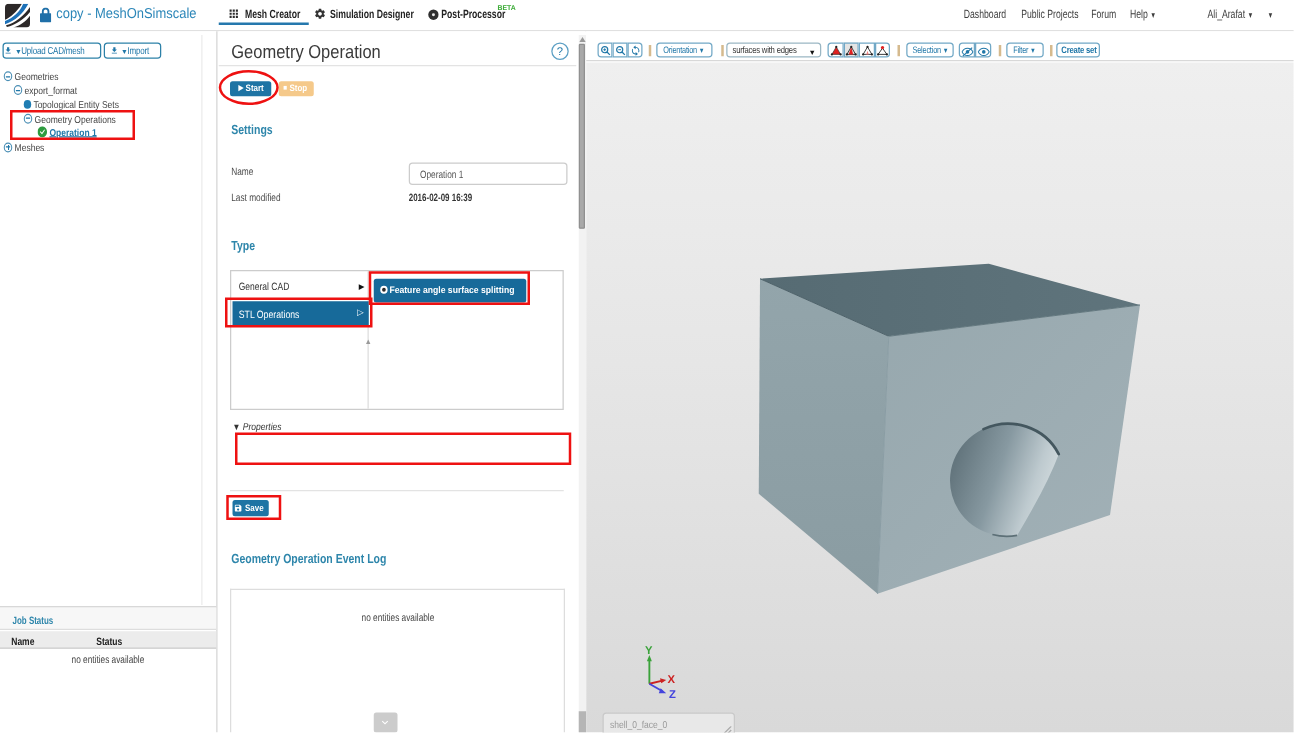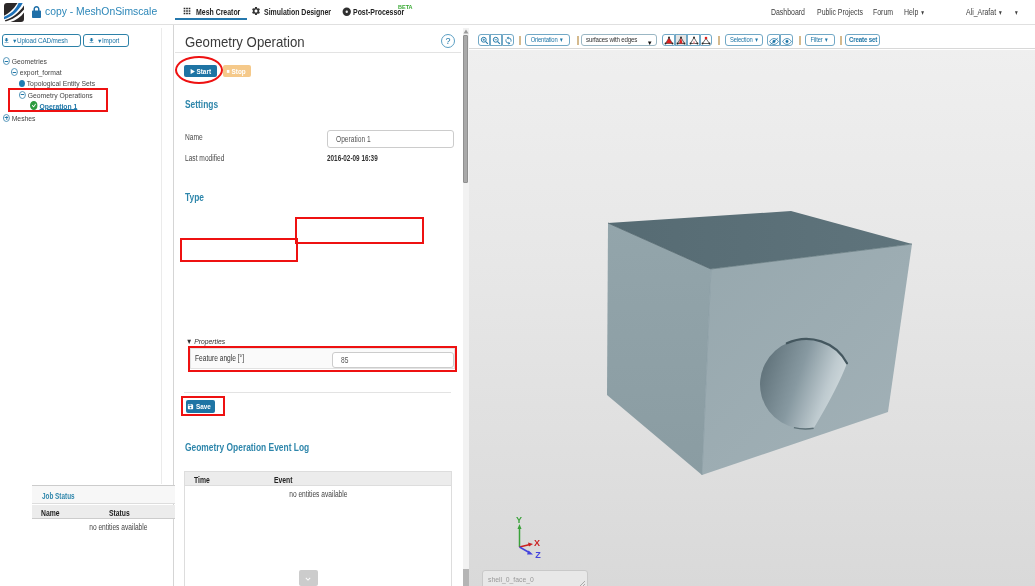--- a/index.html
+++ b/index.html
@@ -83,21 +83,21 @@
   <div class="treerow" style="left:3px;top:32px;"><span class="pmbox"></span> Geometries</div>
   <div class="treerow" style="left:11px;top:43px;"><span class="pmbox"></span> export_format</div>
   <div class="treerow" style="left:19px;top:53.5px;"><span style="display:inline-block;width:7px;height:7px;border-radius:50%;background:#1f7db3;vertical-align:-1px;"></span> Topological Entity Sets</div>
   <div class="treerow" style="left:19px;top:65.5px;"><span class="pmbox"></span> Geometry Operations</div>
   <div class="treerow" style="left:30px;top:75.5px;"><svg width="9" height="9" viewBox="0 0 16 16" style="vertical-align:-1.5px">
         <path fill="#2e9b3f" d="M16 8A8 8 0 1 1 0 8a8 8 0 0 1 16 0zm-3.97-3.03a.75.75 0 0 0-1.08.022L7.477 9.417 5.384 7.323a.75.75 0 0 0-1.06 1.06L6.97 11.03a.75.75 0 0 0 1.079-.02l3.992-4.99a.75.75 0 0 0-.01-1.05z"></path>
       </svg> <span style="color:#2077a8;text-decoration:underline;font-weight:bold;">Operation 1</span></div>
   <div class="treerow" style="left:3px;top:88.5px;"><span class="pmbox plus"></span> Meshes</div>
   <div class="redbox" style="left:8px;top:62.5px;width:100px;height:24.5px;"></div>
 
-  <div class="abs" style="left:0;top:460px;width:173px;height:101px;border-top:1px solid #ccc;margin-left:32px;">
+  <div class="abs" style="left:0;top:460px;width:173px;height:101px;border-top:1px solid #ccc;">
     <div class="abs" style="left:0;top:0;width:173px;height:18px;background:#f7f7f7;border-bottom:1px solid #ddd;">
         <span style="position:absolute;left:10px;top:5px;font-size:8.5px;font-weight:bold;color:#2e86ab;transform:scaleX(0.75);transform-origin:0 50%;display:inline-block;">Job Status</span>
       </div>
     <div class="abs" style="left:0;top:19px;width:173px;height:14px;background:#ececec;border-bottom:1px solid #ccc;">
       <span style="position:absolute;left:9px;top:3px;font-size:8.5px;font-weight:bold;color:#222;transform:scaleX(0.8);transform-origin:0 50%;">Name</span>
       <span style="position:absolute;left:77px;top:3px;font-size:8.5px;font-weight:bold;color:#222;transform:scaleX(0.8);transform-origin:0 50%;">Status</span>
     </div>
     <div class="abs" style="left:0;top:36px;width:173px;text-align:center;font-size:8.5px;color:#444;"><span class="cnd">no entities available</span></div>
   </div>
 </div>
@@ -111,42 +111,48 @@
   <div class="abs" style="left:47.5px;top:40px;width:28px;height:12px;background:#f5c98a;border-radius:2px;color:#fff;font-size:7.5px;font-weight:bold;text-align:center;line-height:12px;"><span class="cnd" style="transform:scaleX(0.85)"><span style="font-size:6px;vertical-align:1px;">■</span> Stop</span></div>
   <div class="abs" style="left:0px;top:31px;width:48px;height:28px;border:2px solid #ee1111;border-radius:50%;"></div>
 
   <div class="h-blue" style="left:10px;top:73px;">Settings</div>
   <div class="lbl" style="left:9.5px;top:107px;">Name</div>
   <div class="inp" style="left:152px;top:105px;width:127px;height:18px;line-height:16px;padding-left:8px;"><span class="cndl">Operation 1</span></div>
   <div class="lbl" style="left:9.5px;top:128px;">Last modified</div>
   <div class="lbl" style="left:152px;top:128px;font-weight:bold;color:#333;transform:scaleX(0.75);">2016-02-09 16:39</div>
 
   <div class="h-blue" style="left:10px;top:166px;">Type</div>
+  <div class="abs" style="left:9px;top:191px;width:267px;height:112px;border:1px solid #ccc;">
+    <div class="abs" style="left:109px;top:0;width:1px;height:110px;background:#ddd;"></div>
+    <div class="abs" style="left:6px;top:7px;font-size:8.5px;color:#333;white-space:nowrap;transform:scaleX(0.8);transform-origin:0 50%;">General CAD</div>
+    <div class="abs" style="left:102px;top:8px;font-size:6px;color:#111;">▶</div>
+    <div class="abs" style="left:0.5px;top:24px;width:109px;height:19px;background:#176a9a;">
+      <span style="position:absolute;left:5.5px;top:5px;font-size:8.5px;color:#fff;white-space:nowrap;transform:scaleX(0.82);transform-origin:0 50%;">STL Operations</span>
+      <span style="position:absolute;left:100px;top:5px;font-size:7px;color:#fff;">▷</span>
+    </div>
+    <div class="abs" style="left:106.5px;top:54px;width:6px;height:6px;color:#9a9a9a;font-size:6px;">▲</div>
+      <div class="abs" style="left:114px;top:6px;width:122px;height:18.5px;background:#176a9a;border-radius:2px;color:#fff;font-size:7.5px;font-weight:bold;line-height:18.5px;"><span class="cnd" style="transform:scaleX(0.92)"><svg width="7.5" height="7.5" viewBox="0 0 14 14" style="vertical-align:-1.5px;margin-right:1px">
+            <circle cx="7" cy="7" r="6" fill="#fff"></circle>
+            <circle cx="7" cy="7" r="3" fill="#2b2b2b"></circle>
+          </svg>Feature angle surface splitting</span></div>
+  </div>
   <div class="redbox" style="left:5px;top:213px;width:118px;height:24px;"></div>
   <div class="redbox" style="left:119.5px;top:192px;width:129px;height:27px;"></div>
 
   <div class="abs" style="left:11px;top:312px;font-size:8px;font-style:italic;color:#333;white-space:nowrap;transform:scaleX(0.85);transform-origin:0 50%;"><span style="font-size:7.5px;font-style:normal;">▼</span> Properties</div>
-  <div class="abs" style="left:15px;top:323px;width:264.5px;height:21px;background:#fafafa;border:1px solid #e2e2e2;">
-    <span style="position:absolute;left:3.5px;top:3.5px;font-size:8.5px;color:#333;white-space:nowrap;transform:scaleX(0.78);transform-origin:0 50%;">Feature angle [°]</span>
-    <span class="inp" style="left:141px;top:2.5px;width:122px;height:16px;line-height:15px;padding-left:8px;"><span class="cndl">85</span></span>
-  </div>
   <div class="redbox" style="left:12.5px;top:320.5px;width:269.5px;height:26px;"></div>
 
   <div class="abs" style="left:9px;top:367px;width:267px;height:1px;background:#e3e3e3;"></div>
   <div class="bluebtn" style="left:10.5px;top:374.5px;width:29.5px;height:13.5px;line-height:13.5px;"><svg width="7" height="7" viewBox="0 0 24 24" fill="#fff" style="vertical-align:-1px">
         <path d="M17 3H5c-1.11 0-2 .9-2 2v14c0 1.1.89 2 2 2h14c1.1 0 2-.9 2-2V7l-4-4zm-5 16c-1.66 0-3-1.34-3-3s1.34-3 3-3 3 1.34 3 3-1.34 3-3 3zm3-10H5V5h10v4z"></path>
       </svg> <span style="display:inline-block;transform:scaleX(0.85);transform-origin:0 50%;margin-left:-1px;">Save</span></div>
   <div class="redbox" style="left:6px;top:371px;width:43.5px;height:20px;"></div>
 
   <div class="h-blue" style="left:10px;top:416px;">Geometry Operation Event Log</div>
   <div class="abs" style="left:9px;top:446px;width:268px;height:115px;border:1px solid #ddd;border-bottom:none;">
-    <div class="abs" style="left:0;top:0;width:266px;height:13.5px;background:#ececec;border-bottom:1px solid #ddd;">
-      <span style="position:absolute;left:8.5px;top:2.5px;font-size:8.5px;font-weight:bold;color:#222;transform:scaleX(0.8);transform-origin:0 50%;">Time</span>
-      <span style="position:absolute;left:89px;top:2.5px;font-size:8.5px;font-weight:bold;color:#222;transform:scaleX(0.8);transform-origin:0 50%;">Event</span>
-    </div>
     <div class="abs" style="left:0;top:17px;width:266px;text-align:center;font-size:8.5px;color:#444;"><span class="cnd">no entities available</span></div>
   </div>
   <div class="abs" style="left:124px;top:545px;width:18.5px;height:16px;background:#ccc;border-radius:2px;text-align:center;"><svg width="10" height="10" viewBox="0 0 24 24" fill="#fff" style="margin-top:3px">
         <path d="M16.59 5.59L12 10.17 7.41 5.59 6 7l6 6 6-6z" transform="translate(0,3)"></path>
       </svg></div>
 
   <div class="abs" style="left:287.5px;top:3px;width:6px;height:558px;background:#f2f2f2;">
     <svg style="position:absolute;top:1px;left:0" width="6" height="5" viewBox="0 0 6 5">
         <path d="M0.5 4.5 L3 0.5 L5.5 4.5 Z" fill="#9a9a9a"></path>
       </svg>

